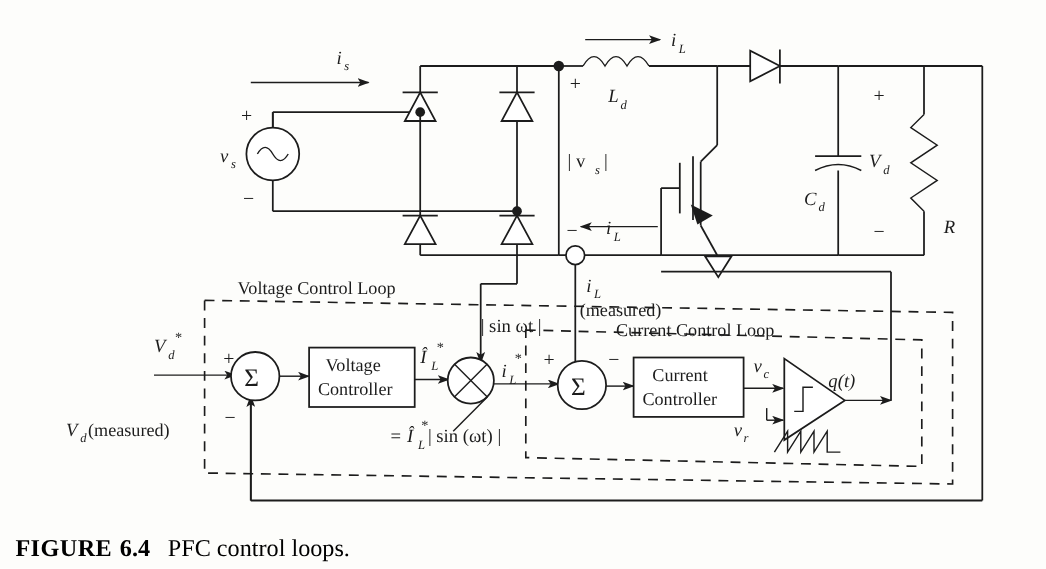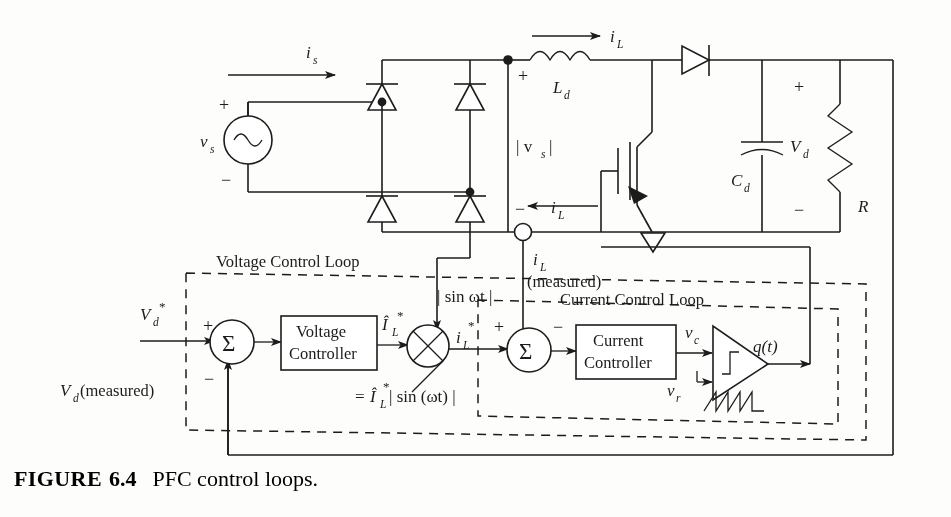--- a/index.html
+++ b/index.html
@@ -81,21 +81,21 @@
   }
   .lbl-sign {
     font-size: 18px;
   }
   .lbl-measured {
     font-size: 16.5px;
   }
   .caption {
     position: absolute;
     left: 14px;
-    top: 466px;
+    top: 485px;
     width: 700px;
     white-space: nowrap;
   }
   .caption .fig-word {
     font-family: "Liberation Serif", serif;
     font-weight: bold;
     font-size: 22px;
     letter-spacing: 0.4px;
   }
   .caption .fig-num {

